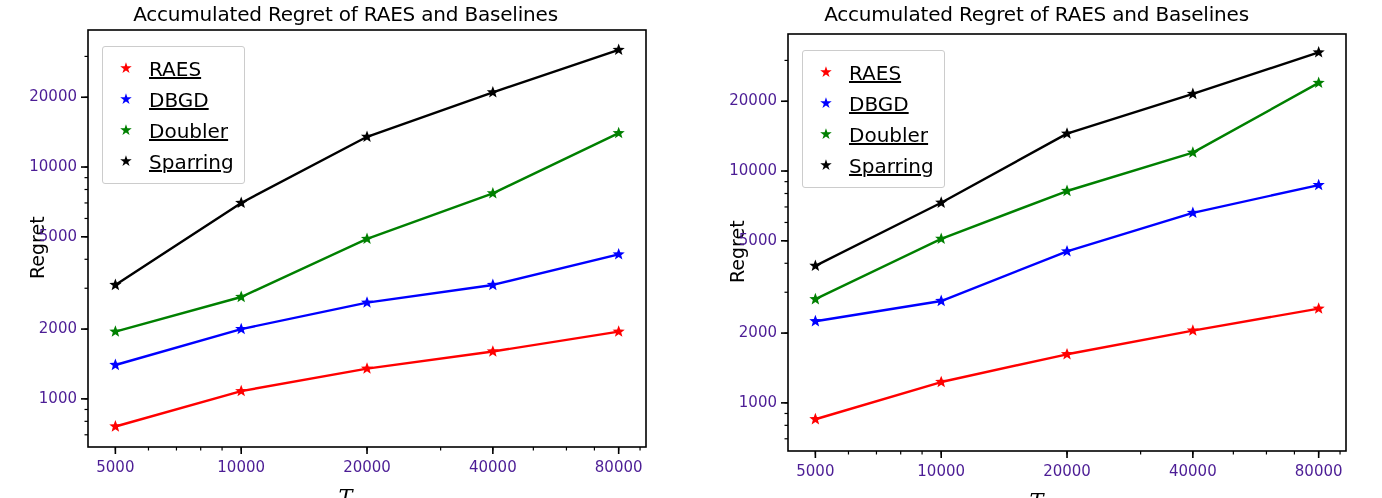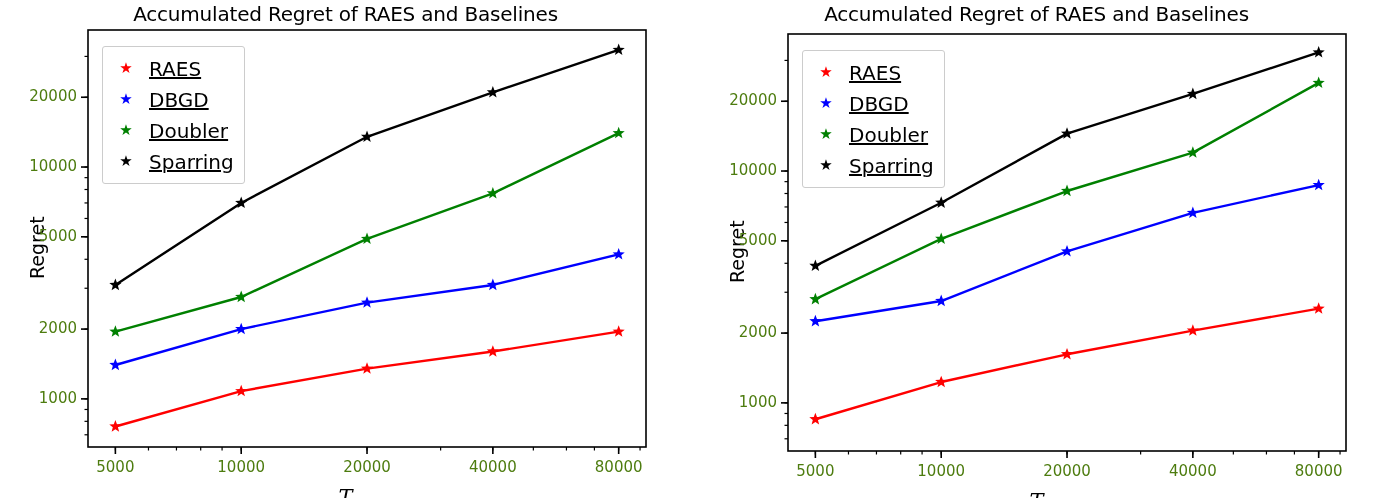--- a/index.html
+++ b/index.html
@@ -56,21 +56,21 @@
     position: absolute;
     font-size: 19px;
     color: #000000;
     transform-origin: left top;
     transform: rotate(-90deg);
     white-space: nowrap;
   }
   .tick-label {
     position: absolute;
     font-size: 15px;
-    color: #4d7c0f;
+    color: #4c1d95;
     white-space: nowrap;
   }
   .tick-label.y { text-align: right; }
   .tick-label.x { text-align: center; }
 
   .legend-box {
     position: absolute;
     border: 1px solid #cccccc;
     background: #ffffff;
     border-radius: 3px;

